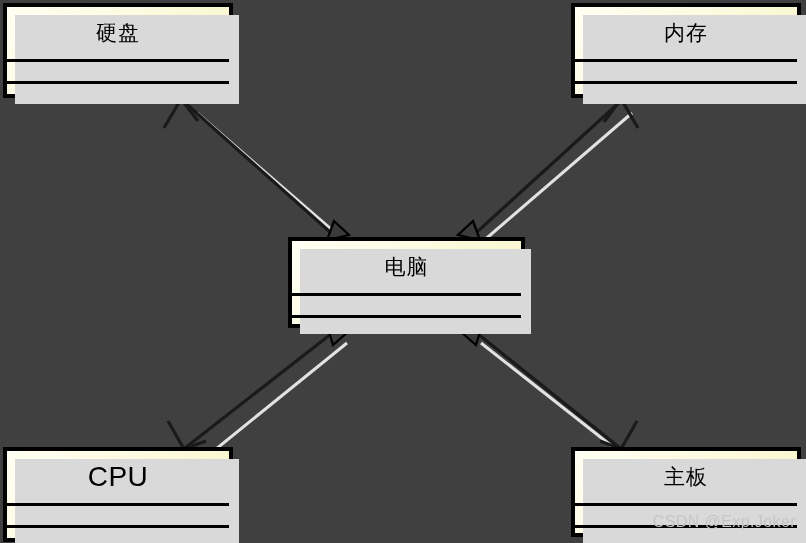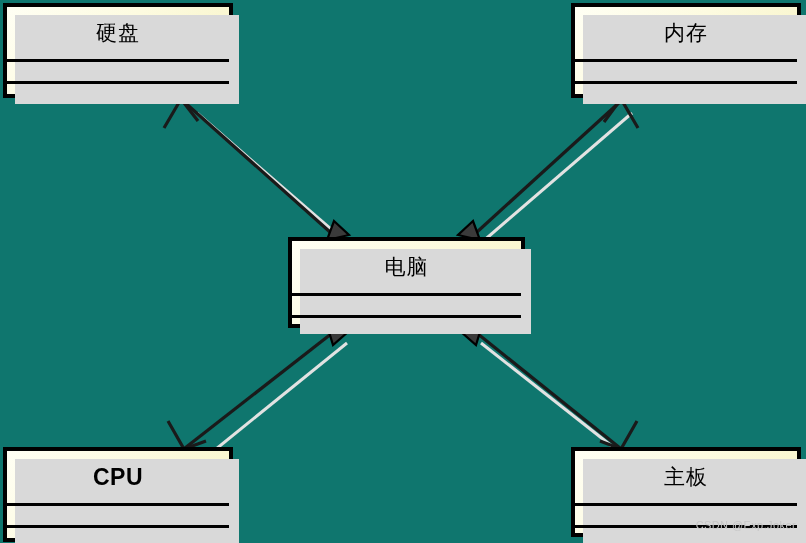--- a/index.html
+++ b/index.html
@@ -4,21 +4,21 @@
 <style>
   html, body {
     margin: 0;
     padding: 0;
     background: #ffffff;
   }
   #canvas {
     position: relative;
     width: 806px;
     height: 543px;
-    background: #0f766e;
+    background: #404040;
     overflow: hidden;
     font-family: "Liberation Sans", sans-serif;
   }
 
   
   .uml-class {
     position: absolute;
     box-sizing: border-box;
     border: 4px solid #000000;
     background: linear-gradient(135deg, #fffff4 0%, #fdfbe0 45%, #f7f3c4 100%);
@@ -41,22 +41,22 @@
     flex: 0 0 auto;
     height: 52px;
     display: flex;
     align-items: center;
     justify-content: center;
     font-size: 21px;
     color: #000000;
     letter-spacing: 1px;
   }
   .class-name.latin {
-    font-weight: bold;
-    font-size: 23px;
+    font-weight: normal;
+    font-size: 28px;
     letter-spacing: 0.5px;
   }
   .class-attrs {
     flex: 0 0 auto;
     height: 19px;
     border-top: 3px solid #000000;
   }
   .class-ops {
     flex: 1 1 auto;
     border-top: 3px solid #000000;
@@ -78,21 +78,21 @@
     width: 806px;
     height: 543px;
     z-index: 2;
   }
 
   
   #watermark {
     position: absolute;
     right: 10px;
     bottom: 12px;
-    font-size: 11px;
+    font-size: 16px;
     color: #c6c6c6;
     letter-spacing: 0.4px;
     z-index: 9;
     white-space: nowrap;
     text-align: right;
   }
 </style>
 </head>
 <body>
 

